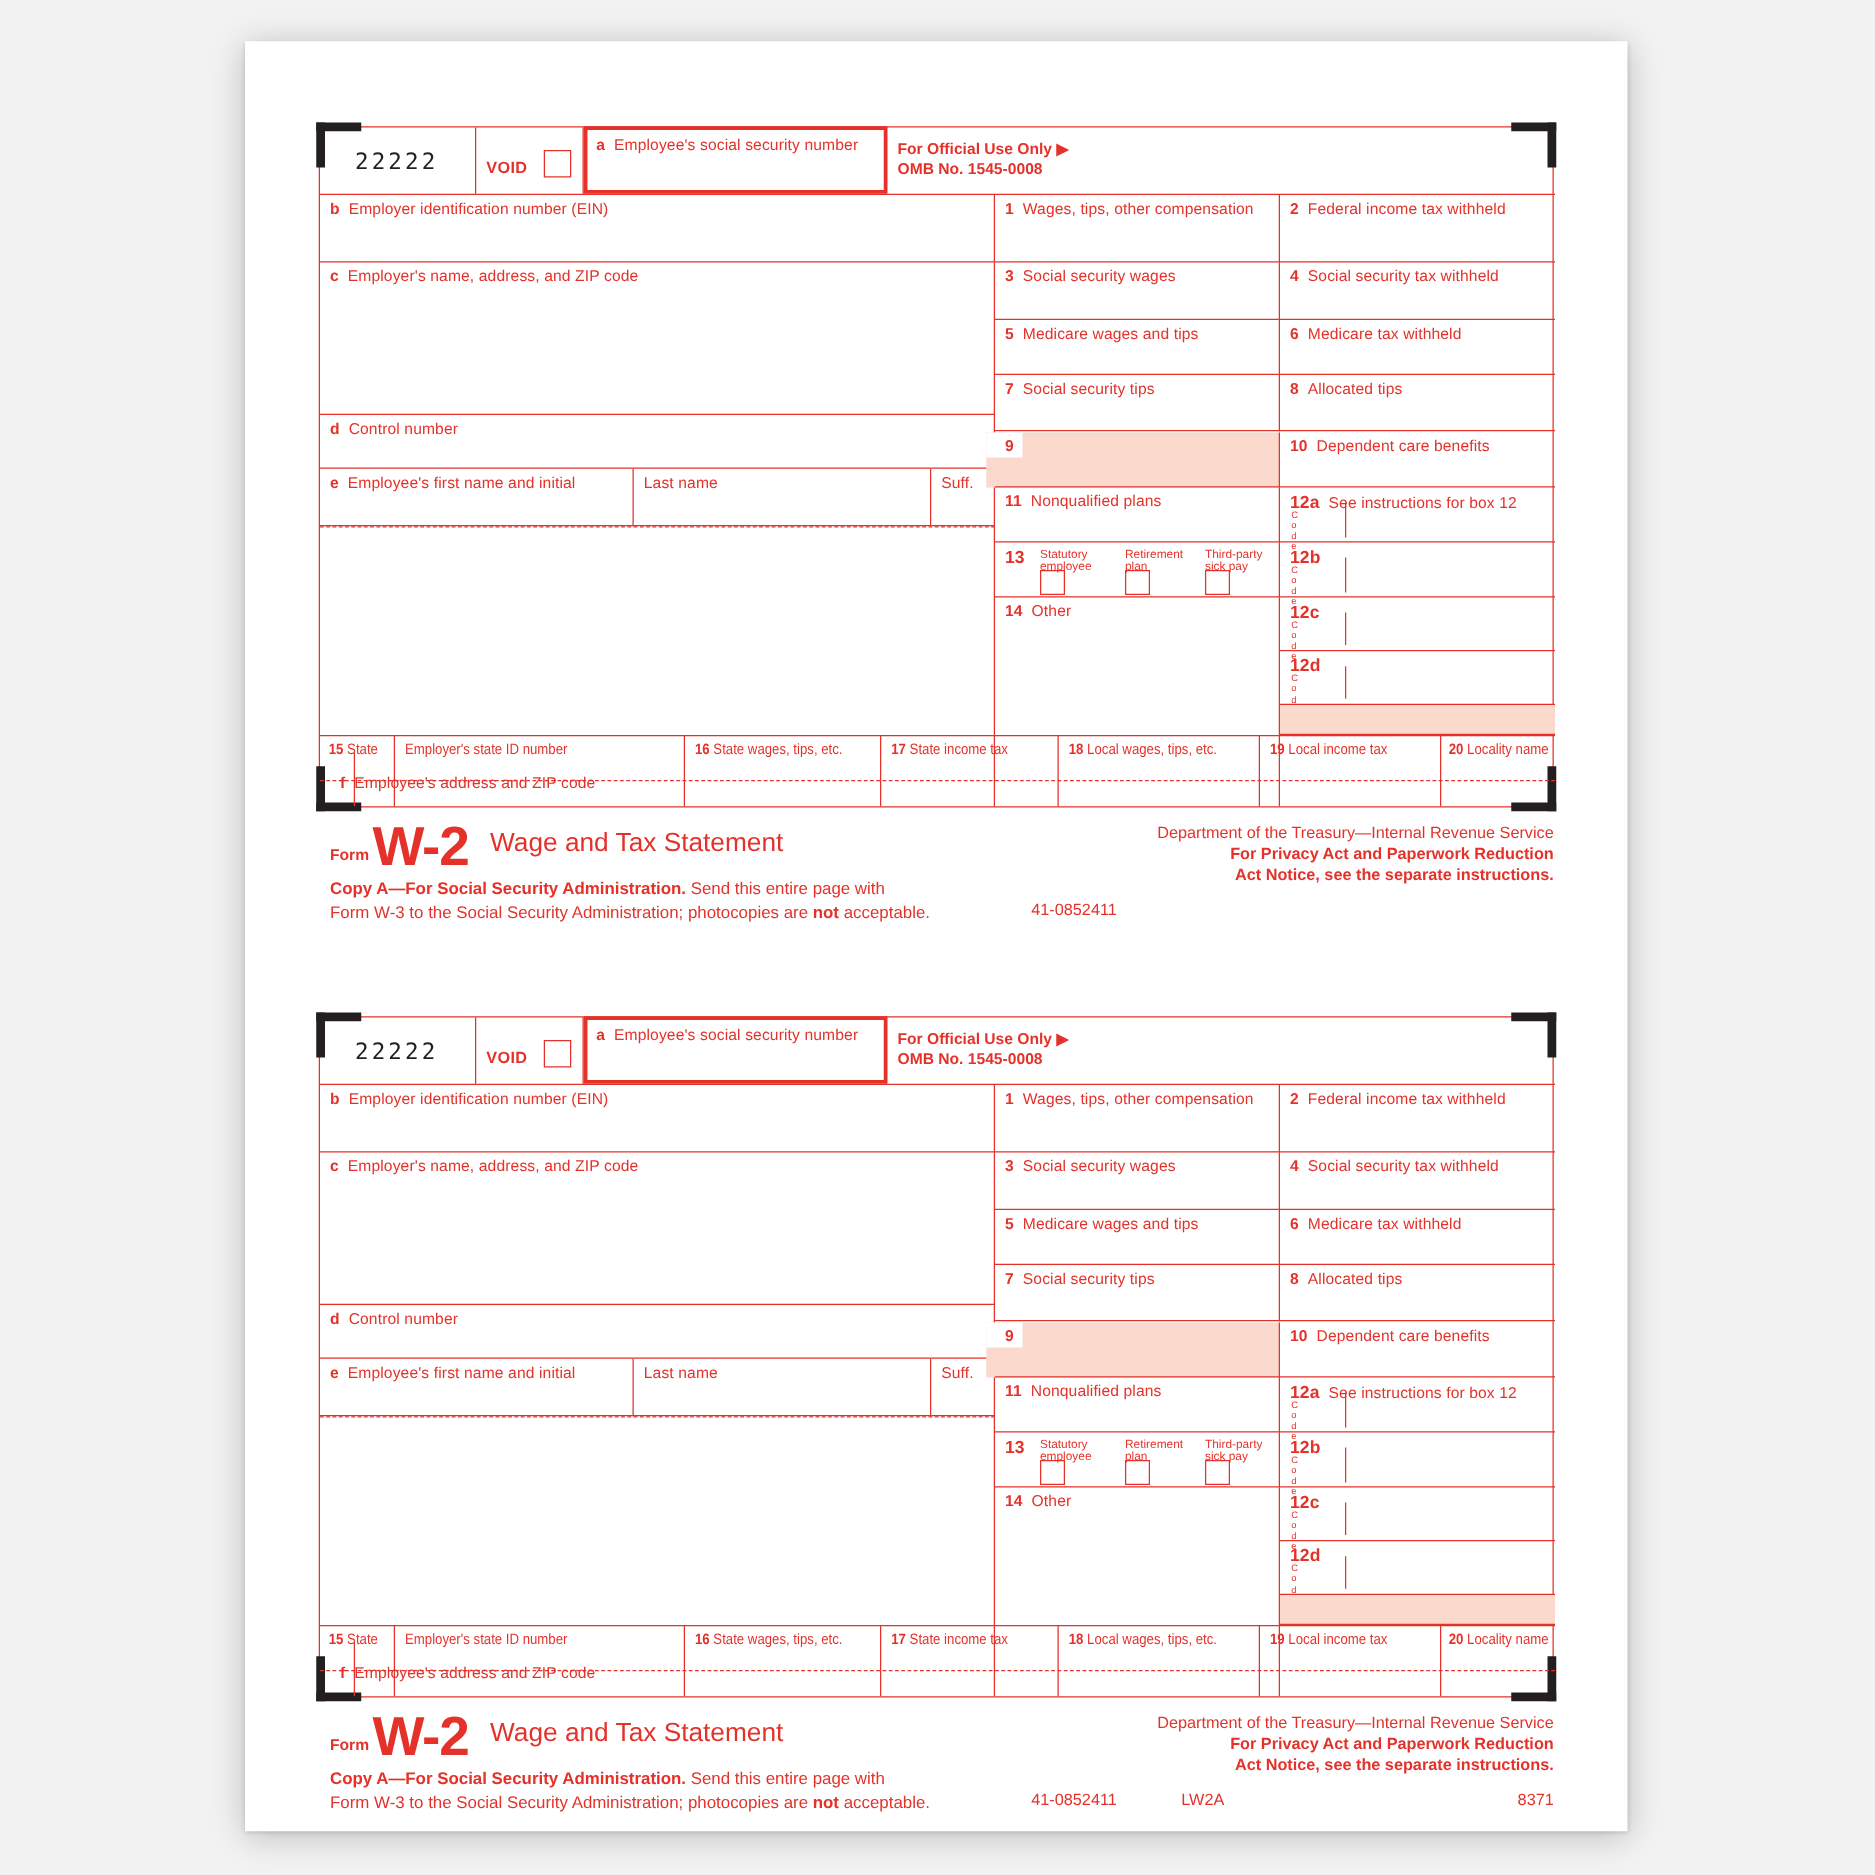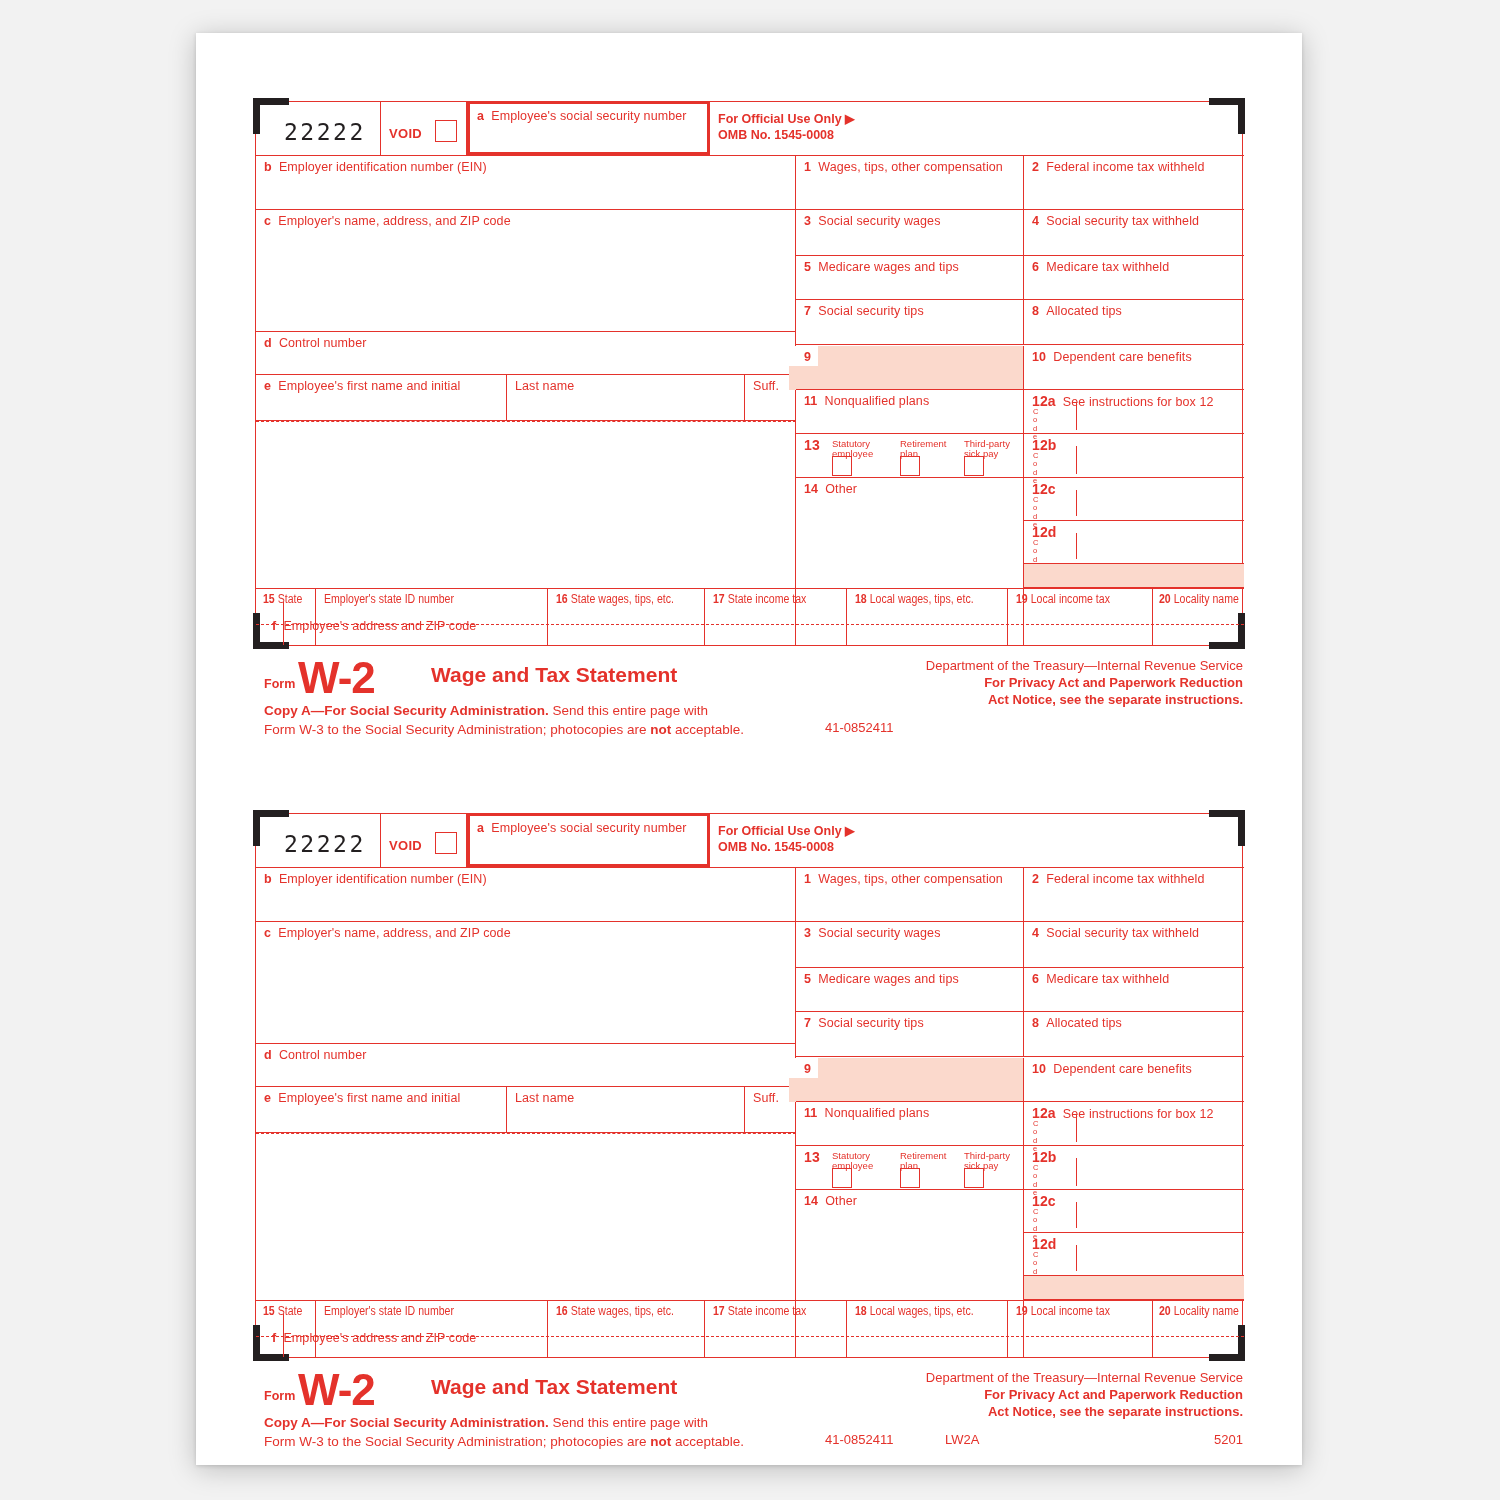--- a/index.html
+++ b/index.html
@@ -60,21 +60,21 @@
     line-height:13px;
     white-space:nowrap;
     transform:scaleX(.88);
     transform-origin:left center;
   }
   .cond .k{ font-weight:bold; }
   .num22222{
     position:absolute;
     left:28px; top:17px;
     font-family:"DejaVu Sans Mono", monospace;
-    font-size:23px;
+    font-size:18px;
     font-weight:500;
     letter-spacing:2.5px;
     color:#231f20;
   }
   .void-lab{
     position:absolute;
     left:133px; top:24px;
     color:#E4322B;
     font-size:13px;
     font-weight:bold;
@@ -165,21 +165,21 @@
     color:#E4322B; font-size:12.5px; font-weight:bold;
   }
   .foot-w2{
     position:absolute; left:43px; top:-4px;
     color:#E4322B;
     font-size:44px; font-weight:bold;
     letter-spacing:-1px;
   }
   .foot-title{
     position:absolute; left:137px; top:6px;
-    color:#E4322B; font-size:21px; font-weight:bold;margin-left:39px;
+    color:#E4322B; font-size:21px; font-weight:normal;
   }
   .foot-copy{
     position:absolute; left:9px; top:44px;
     color:#E4322B; font-size:13.5px; line-height:19px;
   }
   .foot-copy b{ font-weight:bold; }
   .foot-ein{
     position:absolute; top:63px;
     color:#E4322B; font-size:13px;
   }
@@ -586,21 +586,21 @@
     <div class="footer" style="top:556px;height:110px;">
       <div class="foot-form">Form</div>
       <div class="foot-w2">W-2</div>
       <div class="foot-title">Wage and Tax Statement</div>
       <div class="foot-copy">
         <div><b>Copy A—For Social Security Administration.</b><span> Send this entire page with</span></div>
         <div><span>Form W-3 to the Social Security Administration; photocopies are </span><b>not</b><span> acceptable.</span></div>
       </div>
       <div class="foot-ein" style="left:570px;">41-0852411</div>
       <div class="foot-code" style="left:690px;top:63px;">LW2A</div>
-      <div class="foot-code" style="right:0;top:63px;">5201</div>
+      <div class="foot-code" style="right:0;top:63px;">8371</div>
       <div class="foot-dept">
         <div>Department of the Treasury—Internal Revenue Service</div>
         <div class="bold">For Privacy Act and Paperwork Reduction</div>
         <div class="bold">Act Notice, see the separate instructions.</div>
       </div>
     </div>
   </div>
 
 </div>
 

